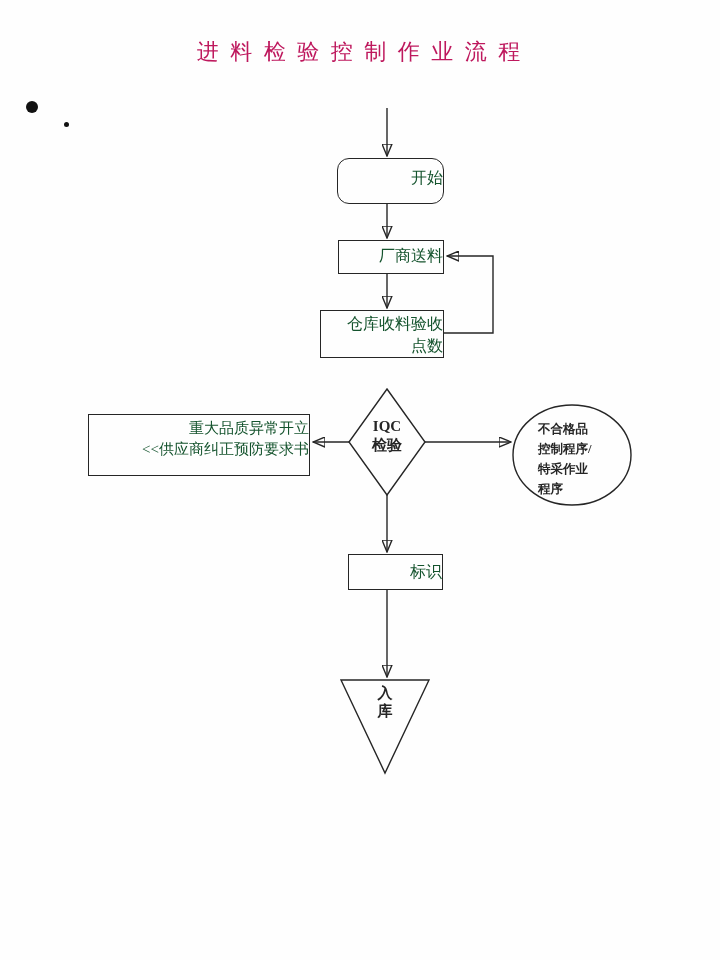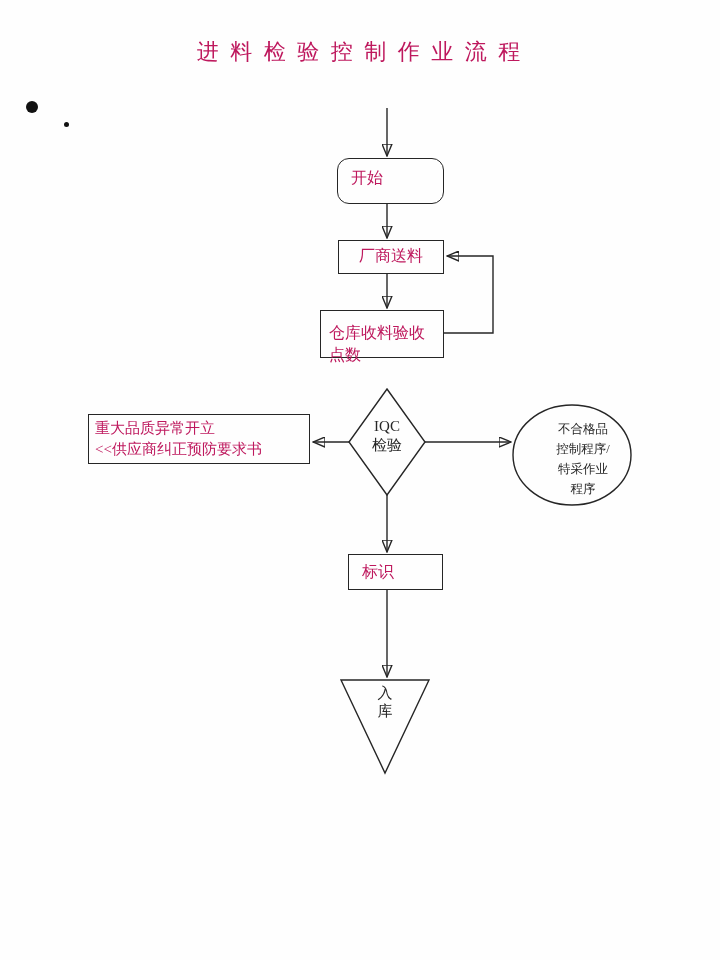--- a/index.html
+++ b/index.html
@@ -57,63 +57,65 @@
     stroke: #262626;
     stroke-width: 1.4;
     fill: none;
   }
 
   .node {
     position: absolute;
     border: 1.5px solid #262626;
     background: transparent;
     font-size: 16px;
-    color: #be185d;
+    color: #14532d;
     white-space: pre-line;
     line-height: 21px;
+    text-align: right;
   }
 
   .node-start {
     left: 337px; top: 158px; width: 107px; height: 46px;
     border-radius: 12px;
     padding: 8px 0 0 13px;
   }
   .node-vendor {
     left: 338px; top: 240px; width: 106px; height: 34px;
     padding: 4px 0 0 20px;
   }
   .node-warehouse {
     left: 320px; top: 310px; width: 124px; height: 48px;
-    padding: 11px 0 0 8px;
+    padding: 2px 0 0 8px;
     line-height: 22px;
   }
   .node-exception {
-    left: 88px; top: 414px; width: 222px; height: 50px;
+    left: 88px; top: 414px; width: 222px; height: 62px;
     padding: 3px 0 0 6px;
     font-size: 15px;
   }
   .node-mark {
     left: 348px; top: 554px; width: 95px; height: 36px;
     padding: 6px 0 4px 13px;
   }
 
   .label-free {
     position: absolute;
     color: #262626;
     white-space: pre-line;
+    font-weight: bold;
   }
   .label-diamond {
     left: 342px; top: 417px; width: 90px;
     text-align: center;
     font-size: 15px;
     line-height: 19px;
   }
   .label-ellipse {
     left: 538px; top: 419px; width: 90px;
-    text-align: center;
+    text-align: left;
     font-size: 12.5px;
     line-height: 20px;
   }
   .label-triangle {
     left: 350px; top: 684px; width: 70px;
     text-align: center;
     font-size: 15px;
     line-height: 18px;
   }
 </style>

